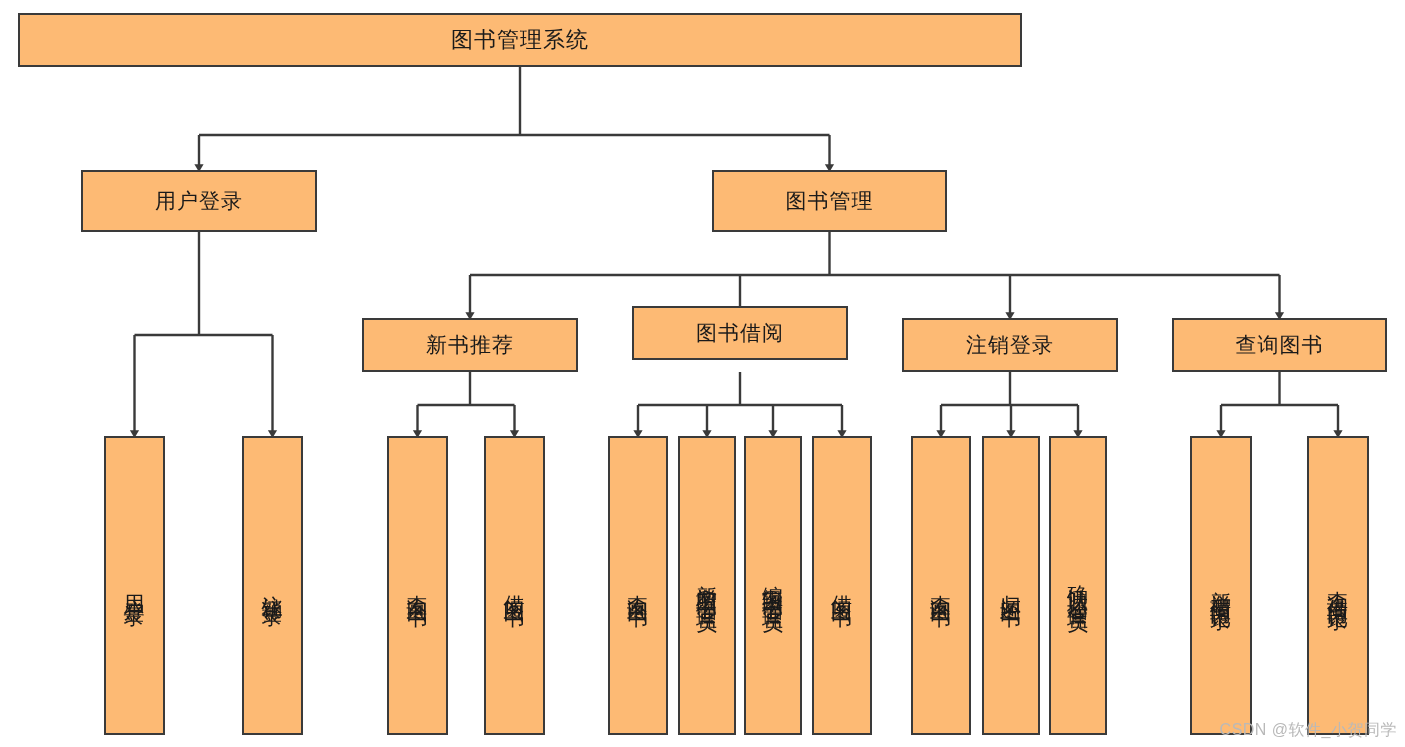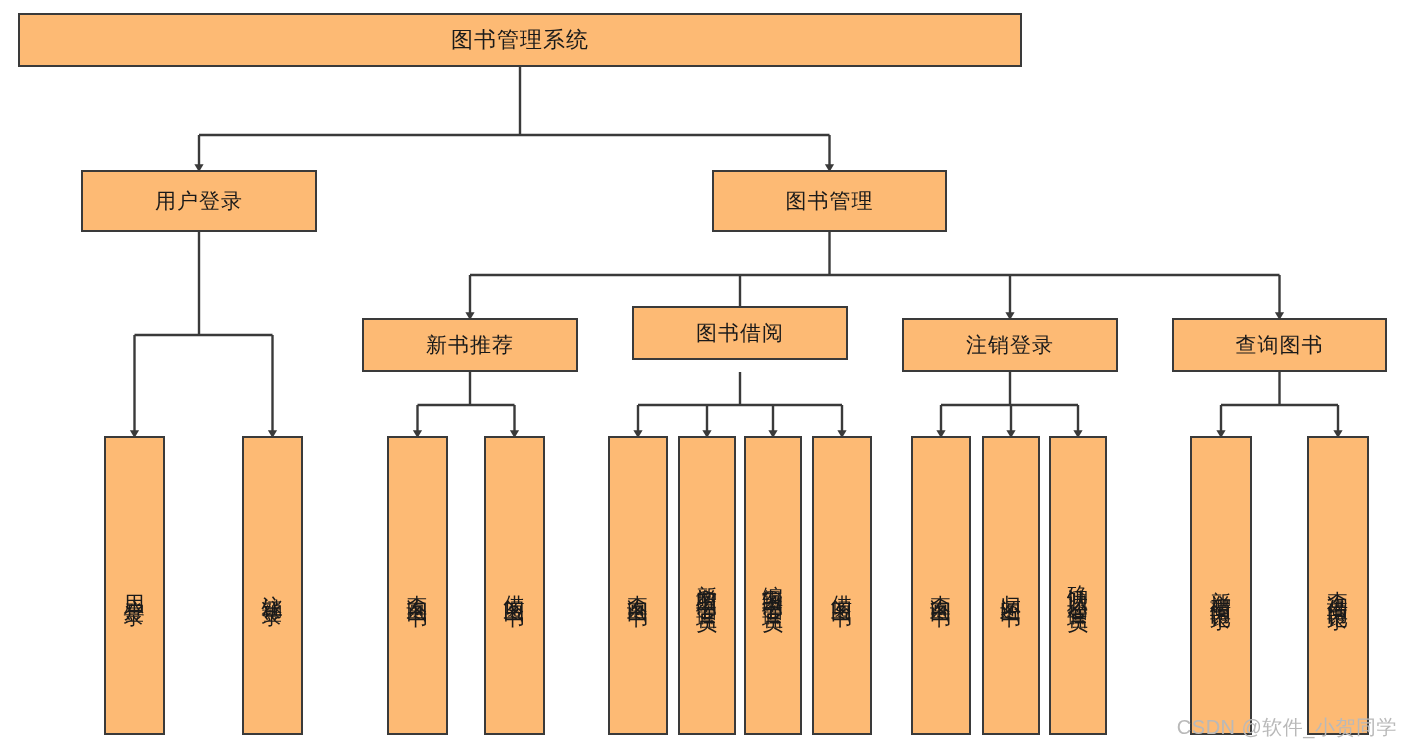--- a/index.html
+++ b/index.html
@@ -49,21 +49,21 @@
     line-height: 1;
     white-space: nowrap;
   }
   .node.root {
     font-size: 22px;
   }
   #watermark {
     position: absolute;
     right: 8px;
     bottom: 6px;
-    font-size: 20px;
+    font-size: 16px;
     color: #b9b9b9;
     letter-spacing: 0.5px;
     white-space: nowrap;
   }
 </style>
 </head>
 <body>
 
 <div id="canvas">
   <svg id="wires" viewBox="0 0 1405 747">

